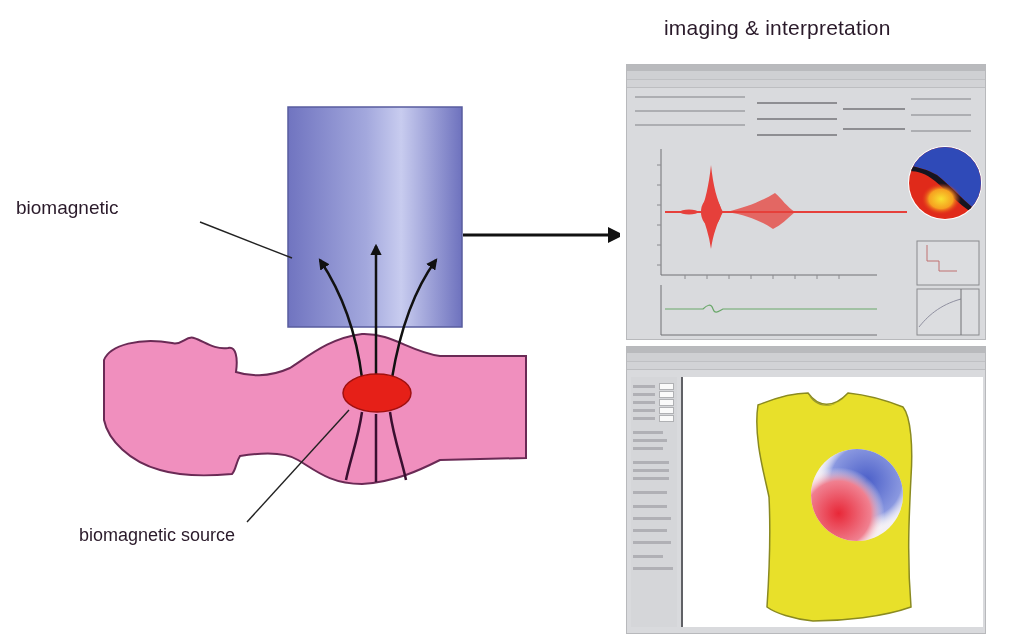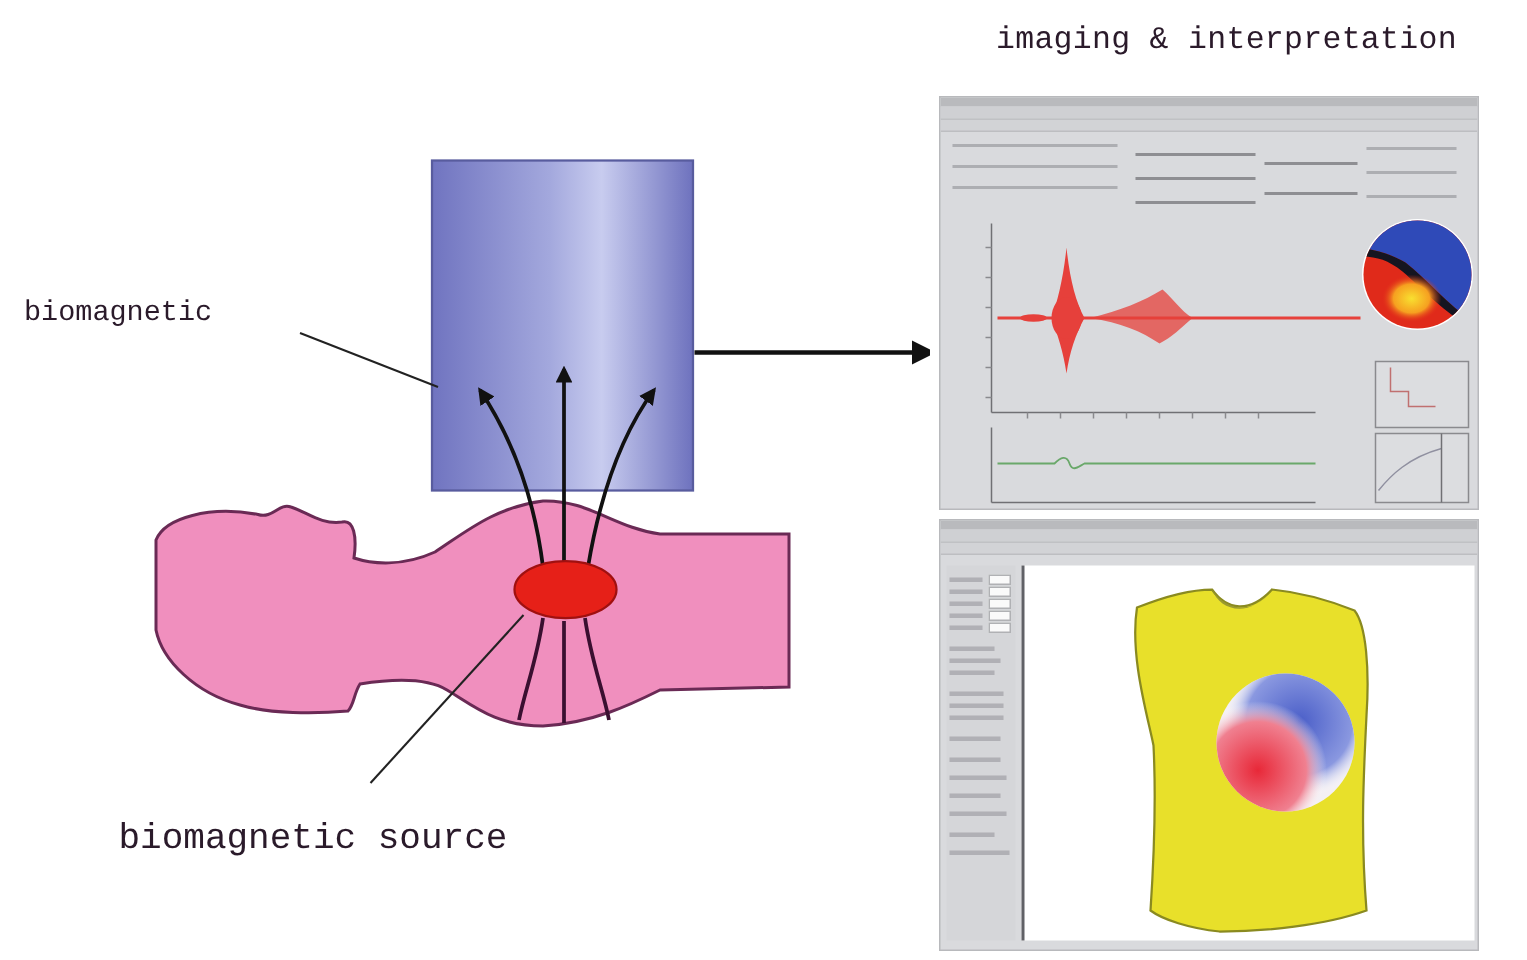--- a/index.html
+++ b/index.html
@@ -1,21 +1,21 @@
 <!DOCTYPE html>
 <html><head>
 <meta charset="utf-8">
 <style>
   html,body{margin:0;padding:0;background:#ffffff;}
   body{width:1018px;height:640px;position:relative;overflow:hidden;font-family:"Liberation Sans",sans-serif;}
   .abs{position:absolute;}
-  .label{color:#2a1a2a;font-family:Liberation Mono, monospace;white-space:nowrap;}
+  .label{color:#2a1a2a;font-family:Liberation Sans, sans-serif;white-space:nowrap;}
   #title{left:664px;top:16px;font-size:21px;letter-spacing:0.2px;}
   #lbl-mag{left:16px;top:197px;font-size:19px;}
-  #lbl-src{left:79px;top:546px;font-size:24px;}
+  #lbl-src{left:79px;top:525px;font-size:18px;}
   
   .win{background:#d9dadd;border:1px solid #b8b9bc;box-sizing:border-box;overflow:hidden;}
   #win1{left:626px;top:64px;width:360px;height:276px;}
   #win2{left:626px;top:346px;width:360px;height:288px;}
   .titlebar{height:6px;background:#b9babd;}
   .toolbar{height:8px;background:#cfd0d3;border-bottom:1px solid #c0c1c4;}
   .menubar{height:7px;background:#d2d3d6;border-bottom:1px solid #bdbec1;}
   .blur-line{position:absolute;height:2px;background:#9a9b9f;opacity:.7;}
   #chart-main{position:absolute;left:0;top:0;}
   #viewport{position:absolute;left:54px;top:30px;width:300px;height:250px;background:#ffffff;border-left:2px solid #606166;}

